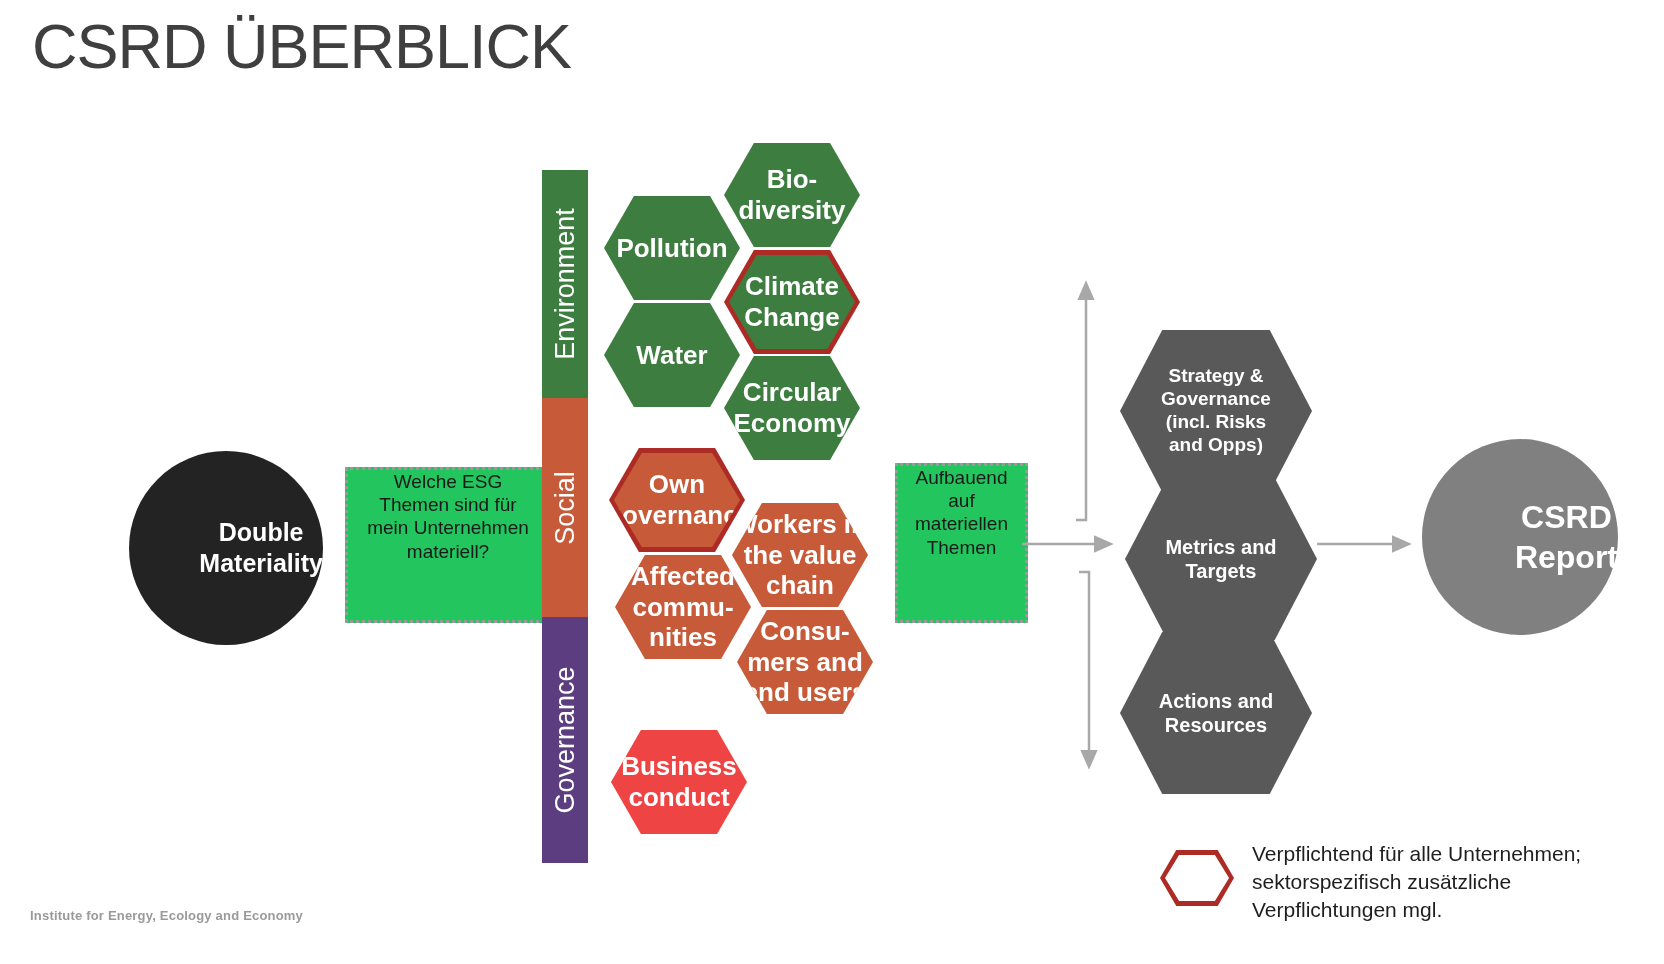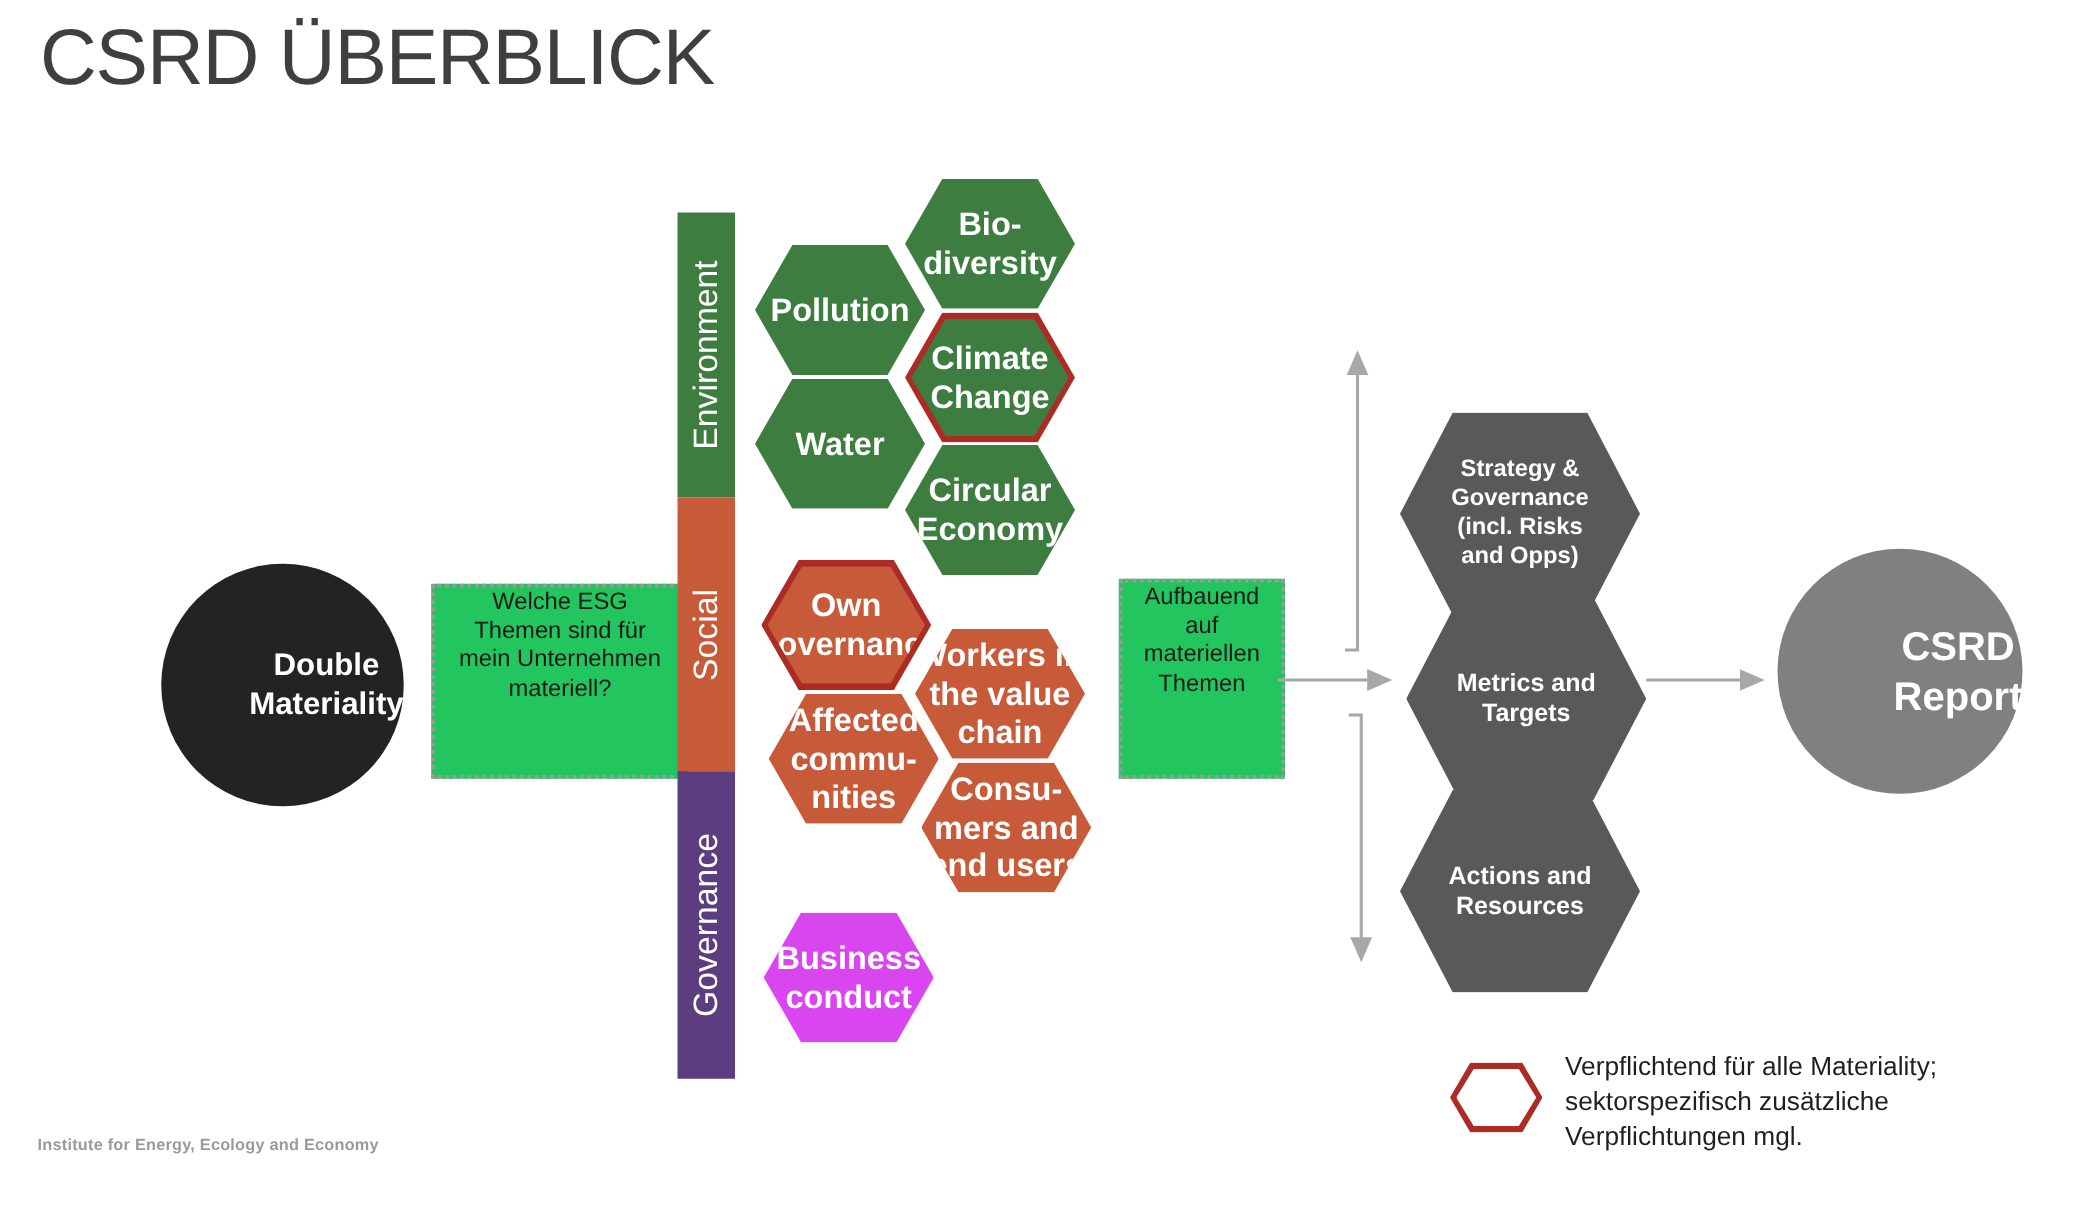--- a/index.html
+++ b/index.html
@@ -43,21 +43,21 @@
     position:absolute;inset:0;
     clip-path:polygon(22% 0,78% 0,100% 50%,78% 100%,22% 100%,0 50%);
     display:flex;align-items:center;justify-content:center;text-align:center;
     color:#ffffff;font-weight:bold;white-space:pre-line;
   }
   .hex.inner{inset:5px;}
   .hex-sm{width:136px;height:104px;font-size:26px;line-height:1.18;}
   .hex-lg{width:192px;height:162px;font-size:20px;line-height:1.2;}
   .fill-green{background:#3E7D40;}
   .fill-orange{background:#C75A38;}
-  .fill-purple{background:#d946ef;}
+  .fill-purple{background:#ef4444;}
   .fill-dark{background:#595959;}
   .fill-red{background:#AD2B25;}
   .fill-white{background:#ffffff;}
   
   .pos-bio{left:724px;top:143px;}
   .pos-pollution{left:604px;top:196px;}
   .pos-climate{left:724px;top:250px;}
   .pos-water{left:604px;top:303px;}
   .pos-circular{left:724px;top:356px;}
   .pos-own{left:609px;top:448px;}
@@ -196,19 +196,19 @@
 
   <div class="abs circle end">
     <span>CSRD
 Report</span>
   </div>
 
   <div class="hexwrap legend-hex">
     <div class="hex fill-red"></div>
     <div class="hex inner fill-white"></div>
   </div>
-  <div class="abs legend-text">Verpflichtend für alle Materiality;
+  <div class="abs legend-text">Verpflichtend für alle Unternehmen;
 sektorspezifisch zusätzliche
 Verpflichtungen mgl.</div>
 
   <div class="abs logo-tagline">Institute for Energy, Ecology and Economy</div>
 
 </div>
 
 </body></html>

